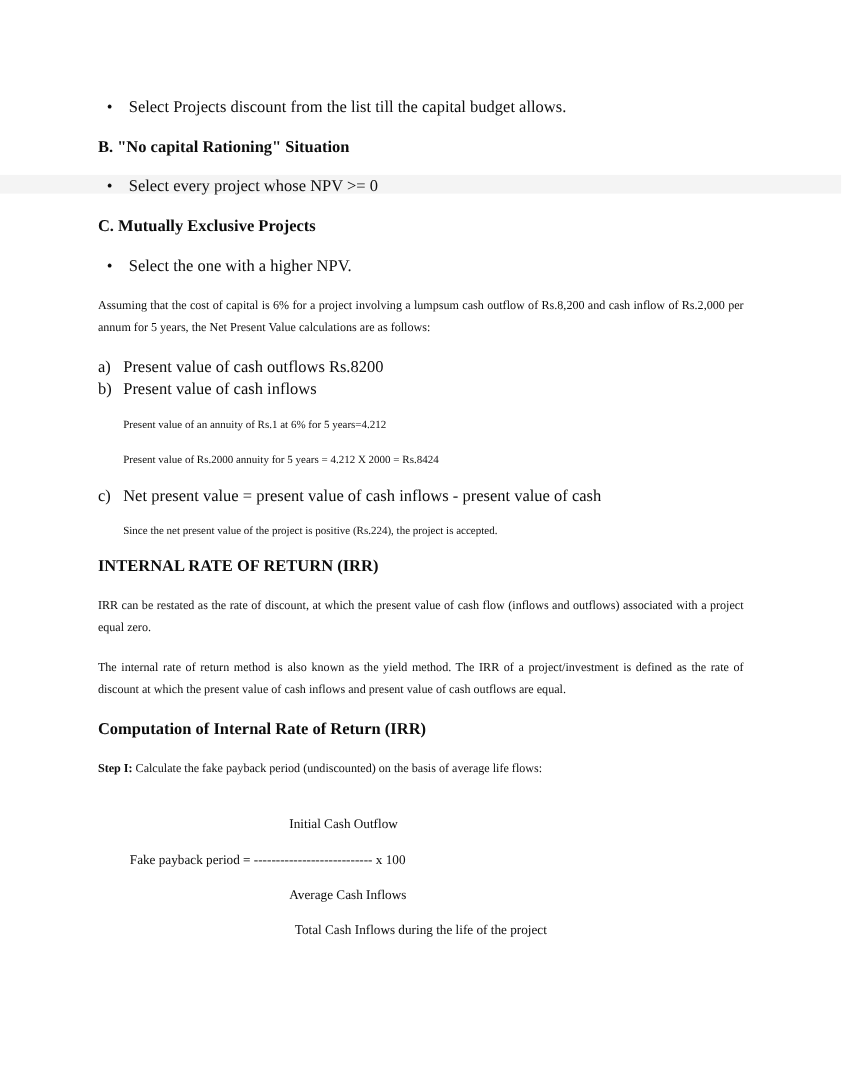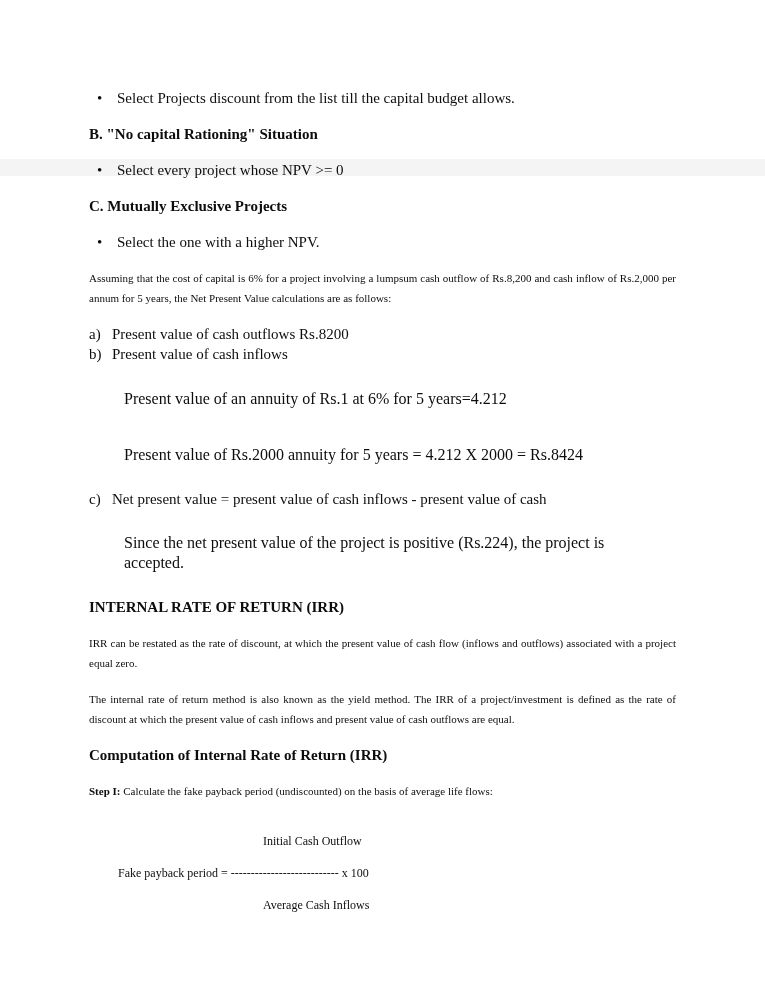--- a/index.html
+++ b/index.html
@@ -71,23 +71,23 @@
   }
   .alpha-item .marker {
     position: absolute;
     left: 0;
     top: 0;
     font-size: 15px;
     line-height: 20px;
   }
 
   .indent-para {
-    font-size: 16px;
+    font-size: 10px;
     line-height: 20px;
-    margin: 12px;
+    margin: 0;
     padding-left: 23px;
   }
   .sp-12 { height: 12px; }
   .sp-13 { height: 13px; }
   .sp-14 { height: 14px; }
 
   .formula-block {
     font-size: 12px;
     line-height: 20px;
   }
@@ -174,16 +174,17 @@
 
     <div class="sp-14"></div>
 
     <div class="formula-block">
       <div class="f-line f-num">Initial Cash Outflow</div>
       <div class="sp-12"></div>
       <div class="f-line f-mid"><span>Fake payback period = </span><span class="dashes">---------------------------</span><span> x 100</span></div>
       <div class="sp-12"></div>
       <div class="f-line f-den">Average Cash Inflows</div>
       <div class="sp-12"></div>
+      <div class="f-line f-total">Total Cash Inflows during the life of the project</div>
     </div>
 
   </div>
 </div>
 
 </body></html>

